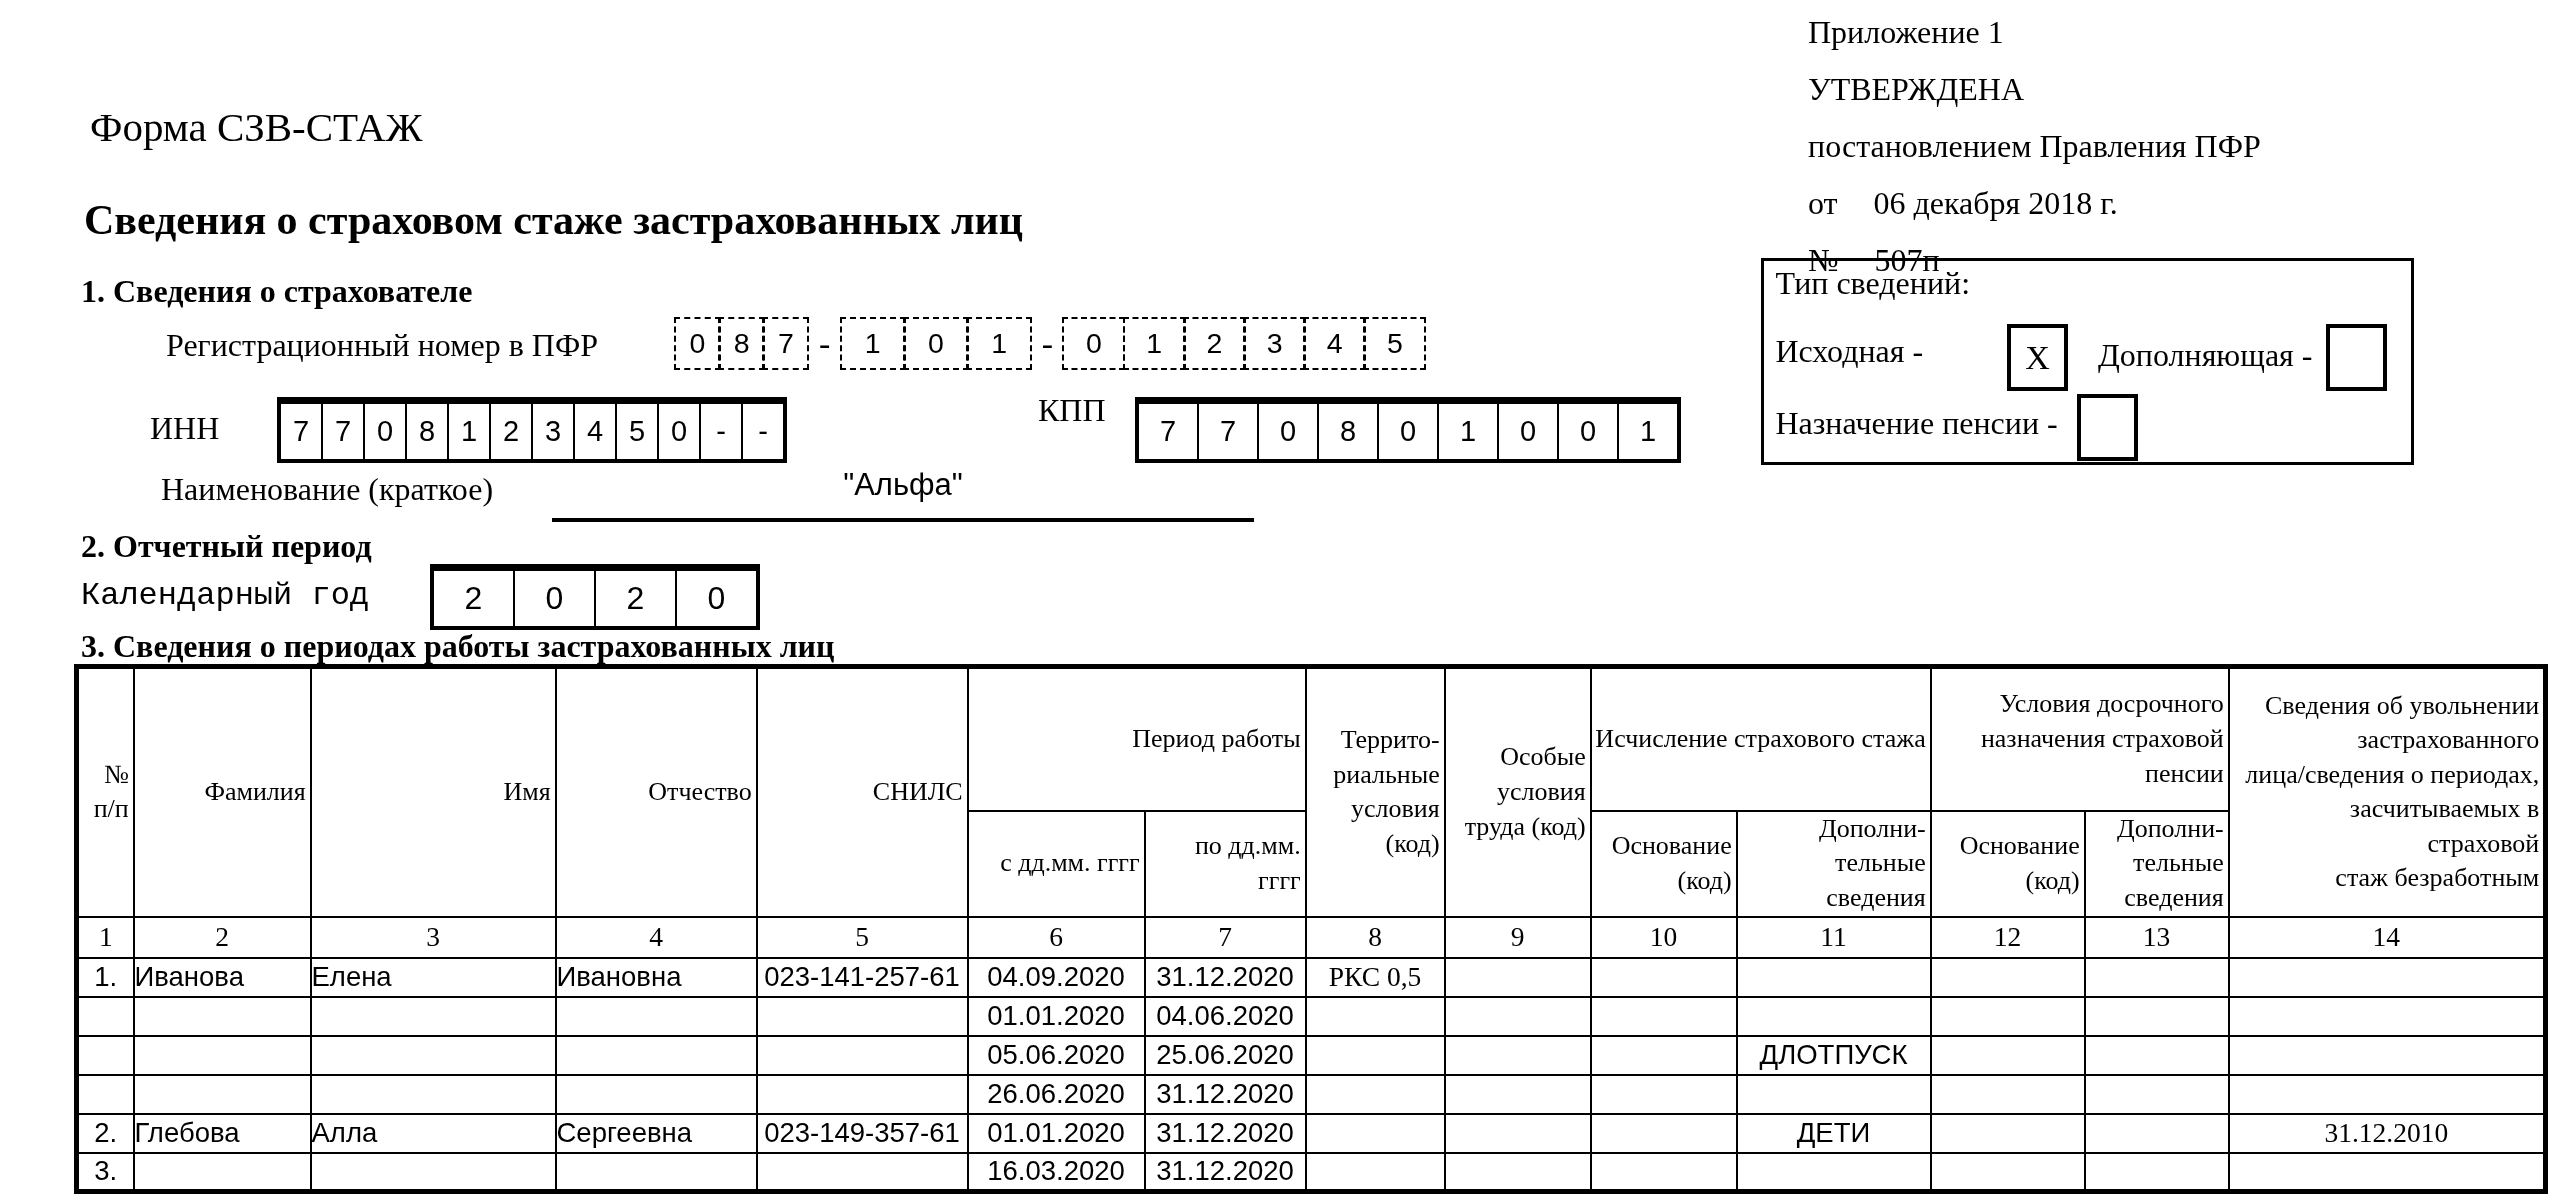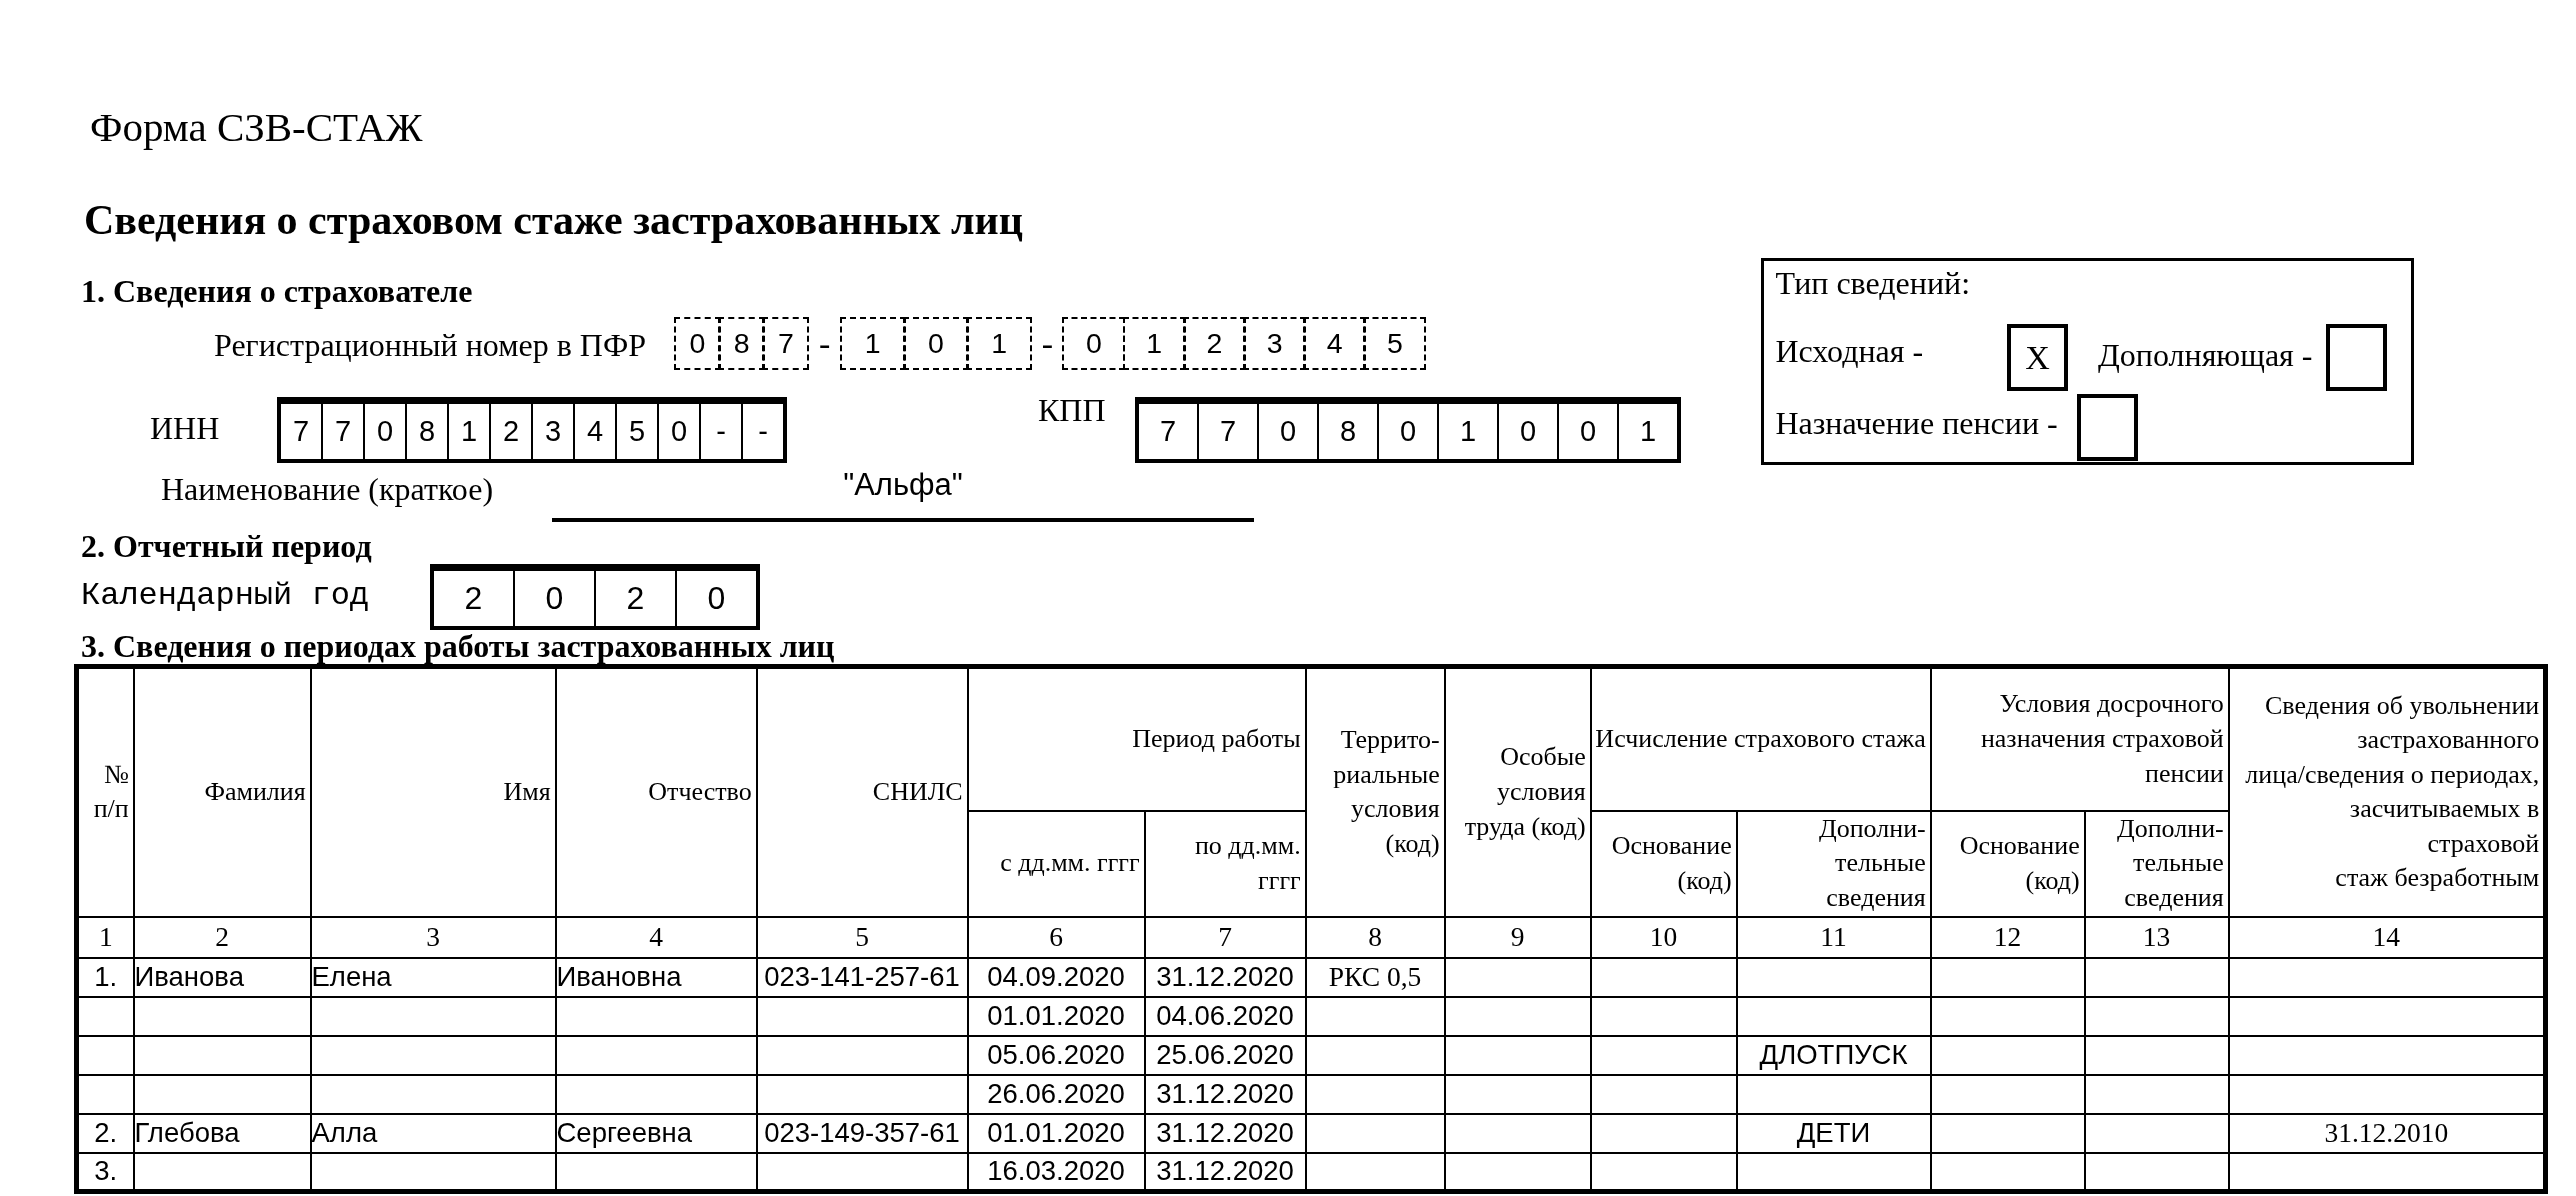--- a/index.html
+++ b/index.html
@@ -22,21 +22,21 @@
   #cb-iskhodnaya{left:243px;top:63px;}
   #lbl-dop{left:334px;top:76px;}
   #cb-dop{left:562px;top:63px;}
   #lbl-nazn{left:11.4px;top:144px;}
   #cb-nazn{left:313px;top:133px;}
 
   
   .sec-title{position:absolute;font-size:32px;font-weight:bold;white-space:nowrap;}
   .lbl{position:absolute;font-size:32px;white-space:nowrap;}
   #sec1-title{left:81px;top:273px;}
-  #reg-label{left:166px;top:327px;margin-left:48px;}
+  #reg-label{left:166px;top:327px;}
   #inn-label{left:150px;top:410px;}
   #kpp-label{left:1038px;top:392px;}
   #name-label{left:161px;top:471px;}
   #sec2-title{left:81px;top:528px;}
   #year-label{left:81px;top:577px;font-family:Liberation Mono, monospace;}
   #sec3-title{left:81px;top:628px;}
 
   
   .cellrow{position:absolute;display:inline-flex;align-items:center;}
   #reg-cells{left:674px;top:317px;}
@@ -84,20 +84,27 @@
   td.c-serif{text-align:center;font-family:"Liberation Serif",serif;font-size:29px;}
 </style>
 </head>
 <body>
 
 <div class="page">
 
   <div id="form-label">Форма СЗВ-СТАЖ</div>
   <div id="doc-title">Сведения о страховом стаже застрахованных лиц</div>
 
+  <div id="approval">
+    <div>Приложение 1</div>
+    <div>УТВЕРЖДЕНА</div>
+    <div>постановлением Правления ПФР</div>
+    <div><span>от</span><span class="gap">06 декабря 2018 г.</span></div>
+    <div><span>№</span><span class="gap">507п</span></div>
+  </div>
 
   <div id="info-box">
     <div class="abs" id="it-title">Тип сведений:</div>
     <div class="abs" id="lbl-iskhodnaya">Исходная -</div>
     <div class="checkbox" id="cb-iskhodnaya">X</div>
     <div class="abs" id="lbl-dop">Дополняющая -</div>
     <div class="checkbox" id="cb-dop"></div>
     <div class="abs" id="lbl-nazn">Назначение пенсии -</div>
     <div class="checkbox" id="cb-nazn"></div>
   </div>

